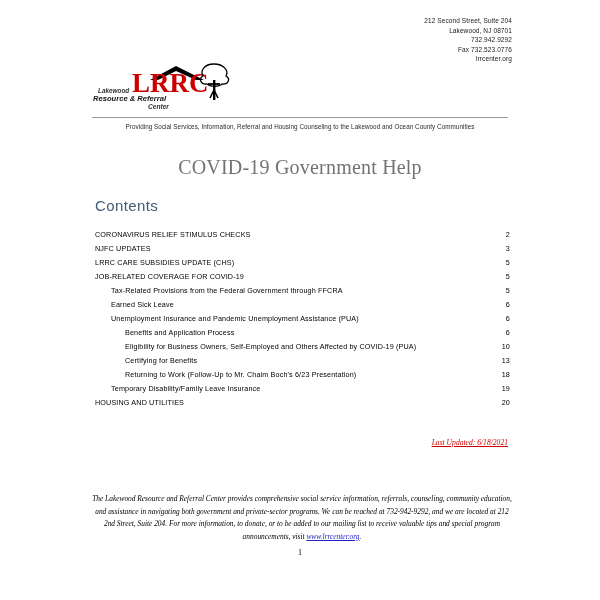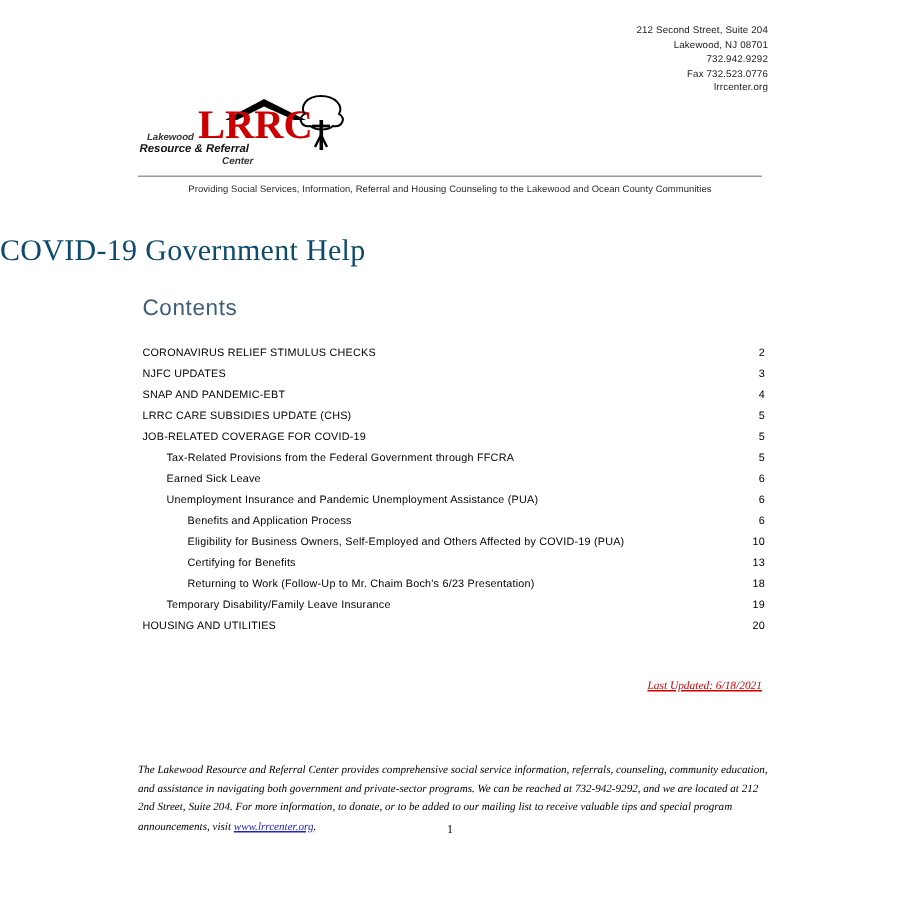--- a/index.html
+++ b/index.html
@@ -58,25 +58,25 @@
     text-align: center;
     font-family: "Liberation Sans", sans-serif;
     font-size: 6.3px;
     color: #2a2a2a;
     margin-top: 5px;
     letter-spacing: 0.05px;
   }
 
   
   .doc-title {
-    text-align: left;
+    text-align: center;
     font-family: "Liberation Serif", serif;
     font-size: 20px;
     font-weight: normal;
-    color: #0c4a6e;
+    color: #737373;
     margin: 26px 0 0 0;
     letter-spacing: 0.2px;
   }
 
   
   .contents-heading {
     font-family: "Liberation Sans", sans-serif;
     font-size: 15px;
     color: #3f5d78;
     margin: 18px 0 0 95px;
@@ -122,21 +122,21 @@
     color: #d00000;
     text-decoration: underline;
     text-decoration-color: #d00000;
     display: block;
   }
   .last-updated-wrap { text-align: right; }
 
   
   .footer-note {
     margin: 46px 88px 0 92px;
-    text-align: left;
+    text-align: center;
     font-family: "Liberation Serif", serif;
     font-style: italic;
     font-size: 7.4px;
     line-height: 12.6px;
     color: #000;
   }
   .footer-link {
     color: #2222cc;
     text-decoration: underline;
   }
@@ -200,25 +200,20 @@
         <span class="toc-label">CORONAVIRUS RELIEF STIMULUS CHECKS</span>
         <span class="toc-filler"></span>
         <span class="toc-page">2</span>
       </div>
       <div class="toc-row lvl-0">
         <span class="toc-label">NJFC UPDATES</span>
         <span class="toc-filler"></span>
         <span class="toc-page">3</span>
       </div>
       <div class="toc-row lvl-0">
-        <span class="toc-label">SNAP AND PANDEMIC-EBT</span>
-        <span class="toc-filler"></span>
-        <span class="toc-page">4</span>
-      </div>
-      <div class="toc-row lvl-0">
         <span class="toc-label">LRRC CARE SUBSIDIES UPDATE (CHS)</span>
         <span class="toc-filler"></span>
         <span class="toc-page">5</span>
       </div>
       <div class="toc-row lvl-0">
         <span class="toc-label">JOB-RELATED COVERAGE FOR COVID-19</span>
         <span class="toc-filler"></span>
         <span class="toc-page">5</span>
       </div>
       <div class="toc-row lvl-1">

